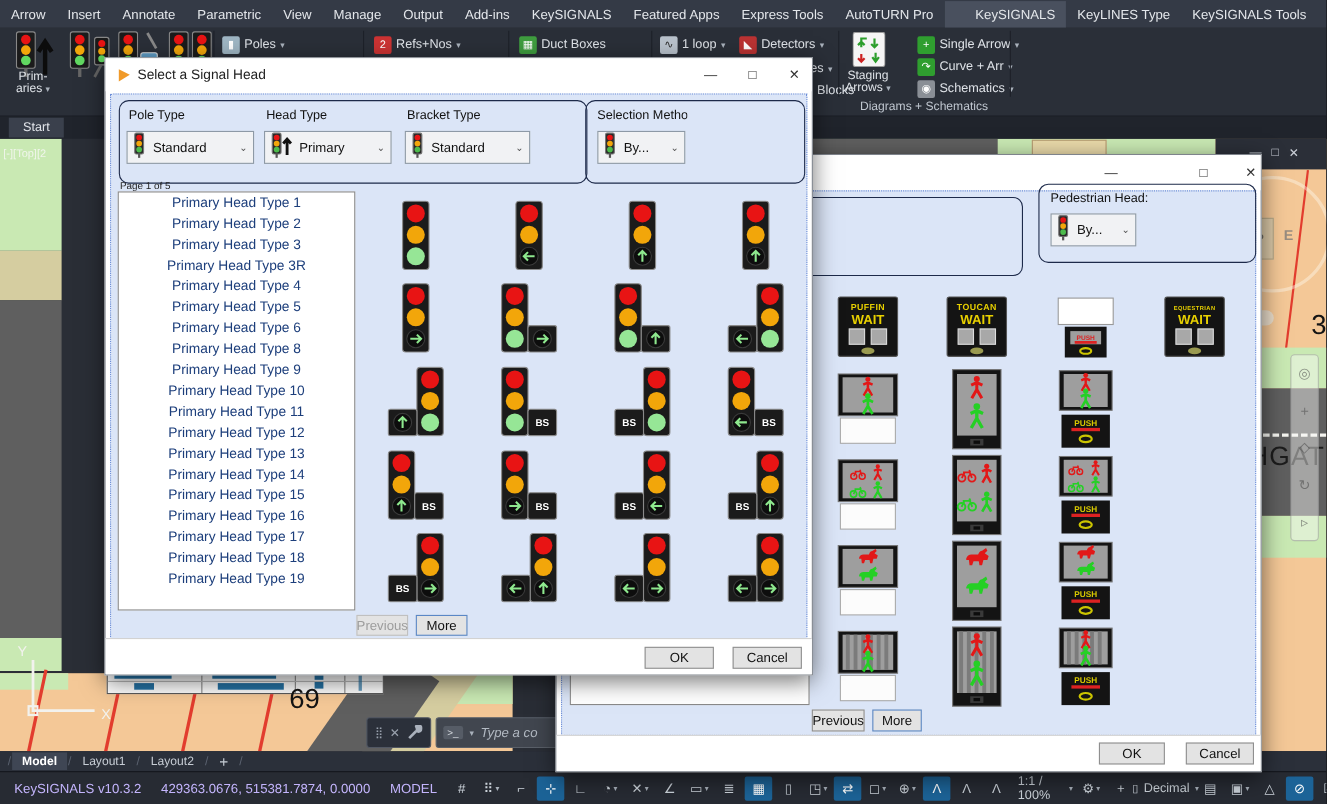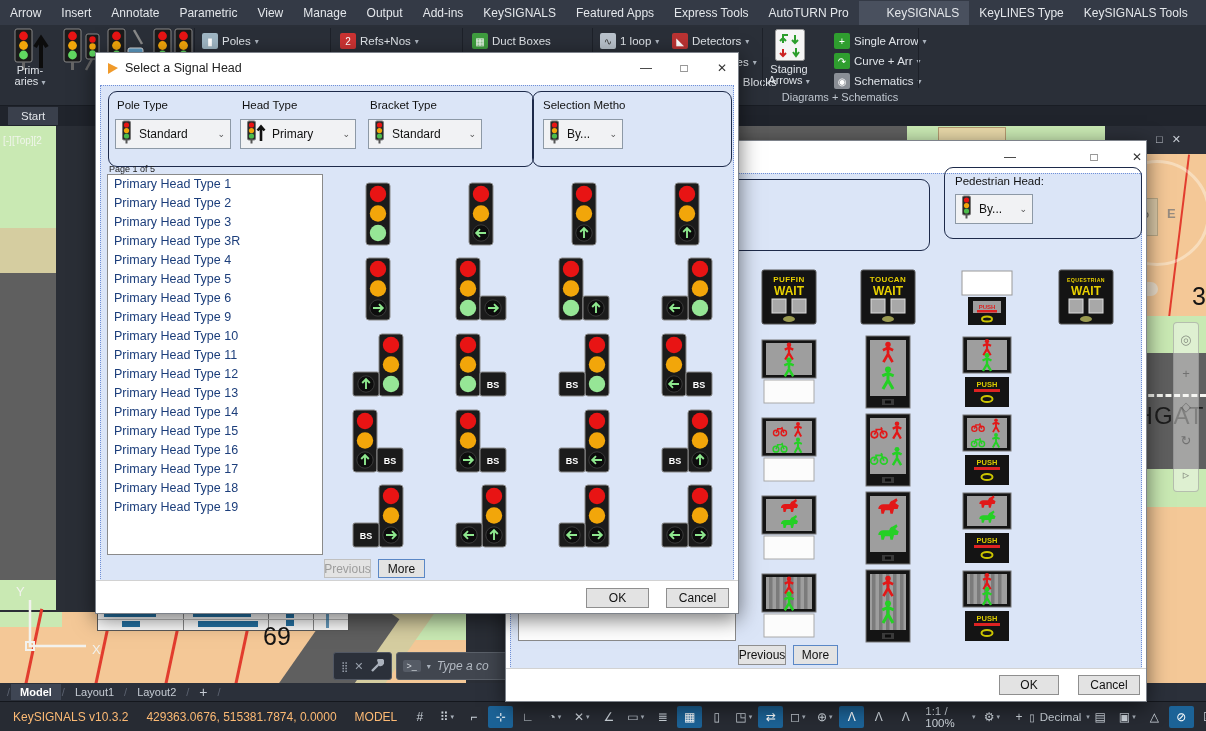--- a/index.html
+++ b/index.html
@@ -45,34 +45,34 @@
   .dicon{width:0;height:0;border-left:10px solid #f09a2a;border-top:5px solid transparent;border-bottom:6px solid transparent;margin:0 7px 0 12px;}
   .dtitle{font-size:12.5px;color:#222;}
   .wbtn{position:absolute;top:3px;width:32px;height:24px;text-align:center;font-size:12px;color:#333;line-height:24px;}
   .panel{position:absolute;background:#dbe5f7;border:1px dotted #6f8fd8;}
   .gbox{position:absolute;border:1px solid #1d2a4a;border-radius:9px;}
   .glabel{position:absolute;font-size:11.5px;color:#111;}
   .combo{position:absolute;background:#f1f2f4;border:1px solid #8d99a6;display:flex;align-items:center;padding:0 5px;gap:6px;height:30px;box-sizing:border-box;}
   .cval{font-size:12px;color:#111;}
   .chev{margin-left:auto;font-size:9px;color:#555;}
   .pagelabel{position:absolute;font-size:9px;color:#222;}
-  .listbox{position:absolute;background:#fff;border:1px solid #8a8a8a;overflow:hidden;}
+  .listbox{position:absolute;background:#fff;border:1px solid #8a8a8a;overflow:hidden;text-align:center;}
   .li{font-size:12.5px;color:#1c3e7b;padding:0 6px;line-height:19px;white-space:nowrap;}
   .siggrid{position:absolute;display:grid;}
   .cell{display:flex;align-items:center;justify-content:center;}
   .btn{position:absolute;background:#e3e3e3;border:1px solid #8f8f8f;font-size:12px;display:flex;align-items:center;justify-content:center;color:#111;box-sizing:border-box;}
   .btn.dis{color:#9d9d9d;border-color:#c0c0c0;}
   .footer{position:absolute;left:0;right:0;bottom:0;height:32px;background:#fff;border-top:1px solid #d2d2d2;}
   
   .tabsbar{position:absolute;top:683px;left:0;right:0;height:18px;background:#2b303a;display:flex;align-items:center;z-index:2;font-size:11px;color:#c6ccd4;padding-left:6px;}
   .dtab{padding:2px 9px;}
   .dtab.active{background:#3f4document654;background:#3f4654;color:#fff;font-weight:bold;}
   .tsep{color:#5b6270;padding:0 1px;}
   .statusbar{position:absolute;top:701px;left:0;right:0;height:30px;background:#272b33;display:flex;align-items:center;z-index:7;gap:2px;padding:0 5px;border-top:1px solid #14171d;}
-  .sbtext{color:#fdba74;font-size:12px;padding:0 8px;white-space:nowrap;}
+  .sbtext{color:#c4b5fd;font-size:12px;padding:0 8px;white-space:nowrap;}
   .sbi{min-width:21px;height:22px;display:flex;align-items:center;justify-content:center;border-radius:2px;color:#ccd3da;font-size:12px;gap:2px;padding:0 2px;}
   .sbi.on{background:#1c6397;color:#fff;}
   .sbi .dd{font-size:7px;}
 </style>
 </head>
 <body>
 
 <div class="app">
 
   <div class="menubar">
@@ -684,20 +684,21 @@
     </div>
     <div class="pagelabel" style="left:13px;top:111px;">Page 1 of 5</div>
     <div class="listbox" id="headlist" style="left:11px;top:121px;width:214px;height:379px;">
         <div class="li">Primary Head Type 1</div>
         <div class="li">Primary Head Type 2</div>
         <div class="li">Primary Head Type 3</div>
         <div class="li">Primary Head Type 3R</div>
         <div class="li">Primary Head Type 4</div>
         <div class="li">Primary Head Type 5</div>
         <div class="li">Primary Head Type 6</div>
+        <div class="li">Primary Head Type 8</div>
         <div class="li">Primary Head Type 9</div>
         <div class="li">Primary Head Type 10</div>
         <div class="li">Primary Head Type 11</div>
         <div class="li">Primary Head Type 12</div>
         <div class="li">Primary Head Type 13</div>
         <div class="li">Primary Head Type 14</div>
         <div class="li">Primary Head Type 15</div>
         <div class="li">Primary Head Type 16</div>
         <div class="li">Primary Head Type 17</div>
         <div class="li">Primary Head Type 18</div>

